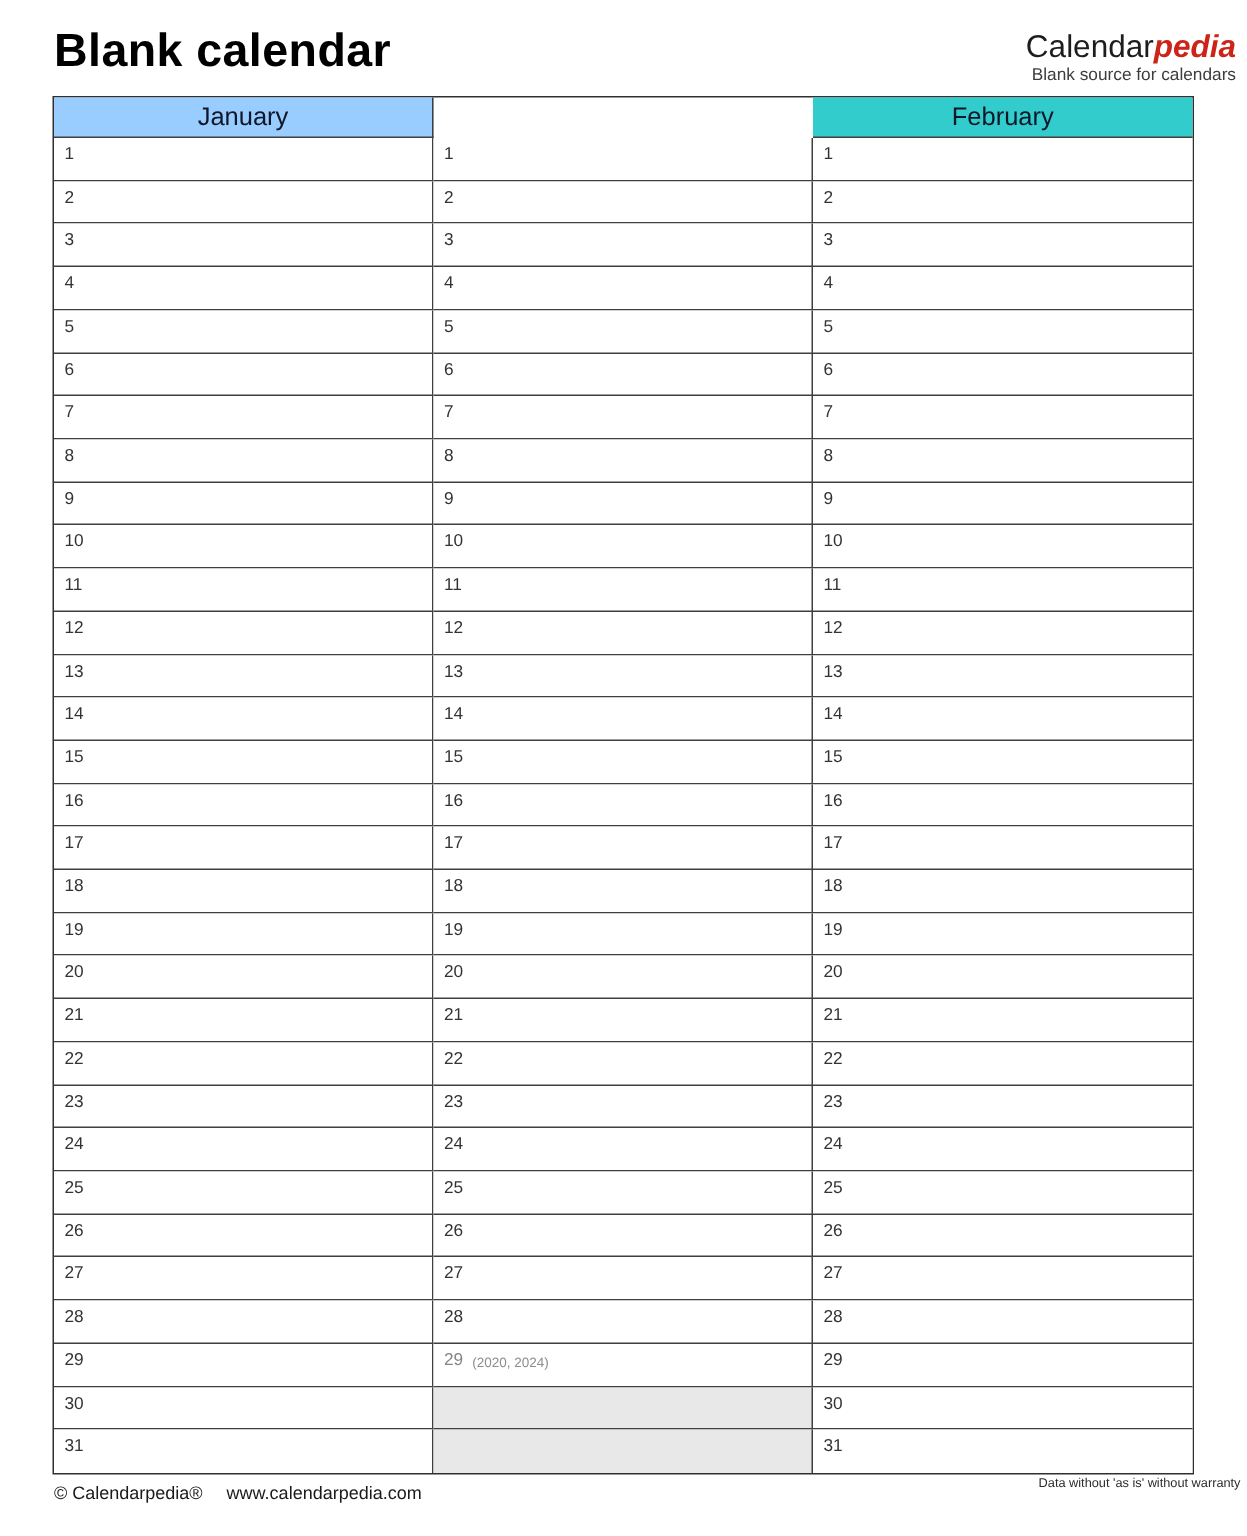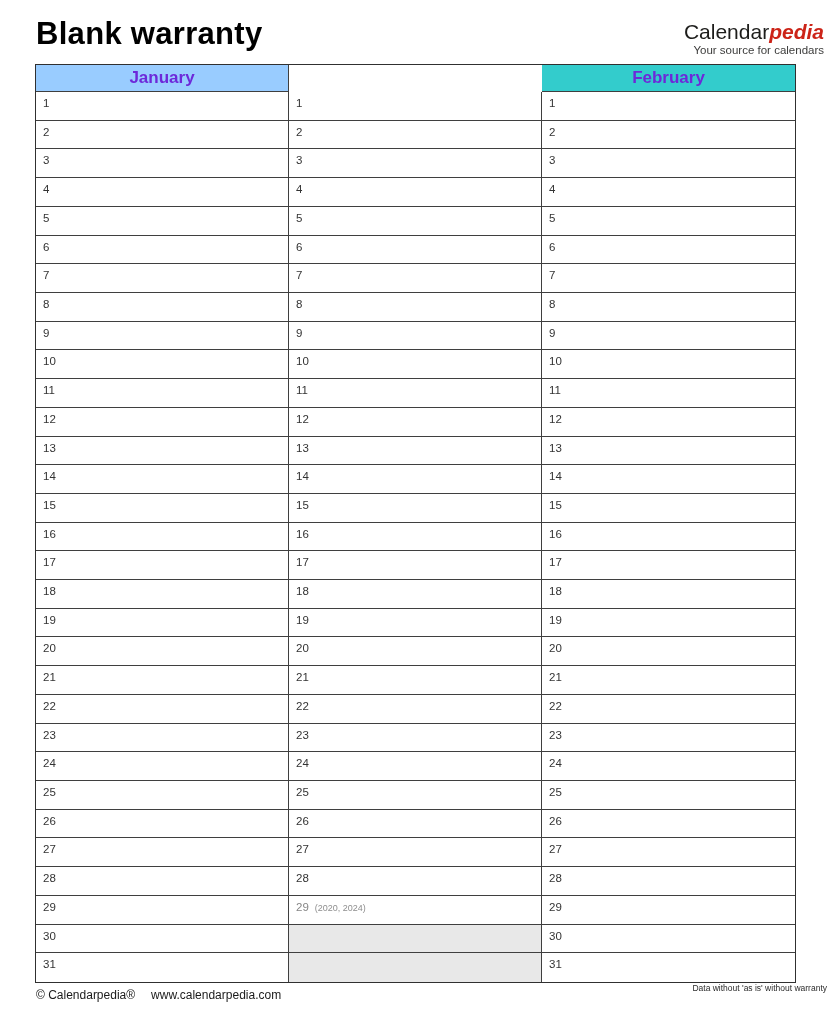--- a/index.html
+++ b/index.html
@@ -17,21 +17,21 @@
   .logo-tagline { font-size:11.5px; color:#3c3c3b; margin-top:1px; }
 
   .calendar {
     position:absolute; left:35px; top:64px; width:761px; height:919px;
     display:grid; grid-template-columns:repeat(3,1fr);
     grid-template-rows:27px repeat(31,1fr);
     border:1.5px solid #303030; box-sizing:border-box; background:#ffffff;
   }
   .month-header {
     display:flex; align-items:center; justify-content:center;
-    font-size:17px; font-weight:bold; color:#6d28d9;
+    font-size:17px; font-weight:normal; color:#0f172a;
     border-right:1px solid #3f3f3f; border-bottom:1px solid #3f3f3f;
   }
   .day-cell {
     box-sizing:border-box; padding:5px 0 0 7px;
     border-right:1px solid #3f3f3f; border-bottom:1px solid #3f3f3f;
     display:flex; align-items:flex-start;
     font-size:11.5px; color:#333333; background:#ffffff;
   }
   .day-cell.disabled { background:#e8e8e8; }
   .day-cell.muted .day-num { color:#858585; }
@@ -45,25 +45,25 @@
   }
   .footer-left .website { margin-left:16px; }
   .footer-right {
     position:absolute; right:4px; top:983px;
     font-size:8.5px; color:#2b2b2b;
   }
 </style>
 </head>
 <body>
 
-<h1 class="page-title">Blank warranty</h1>
+<h1 class="page-title">Blank calendar</h1>
 
 <div class="logo">
   <div class="logo-main"><span>Calendar</span><span class="logo-red">pedia</span></div>
-  <div class="logo-tagline">Your source for calendars</div>
+  <div class="logo-tagline">Blank source for calendars</div>
 </div>
 
 <div class="calendar" id="calendar">
     <div class="month-header" style="background: rgb(153, 204, 255); grid-area: 1 / 1;">January</div>
     <div class="month-header last-col" style="background: rgb(51, 204, 204); grid-area: 1 / 3;">February</div>
     <div class="day-cell" style="grid-area: 2 / 1;">
       <span class="day-num">1</span>
     </div>
     <div class="day-cell" style="grid-area: 2 / 2;">
       <span class="day-num">1</span>

